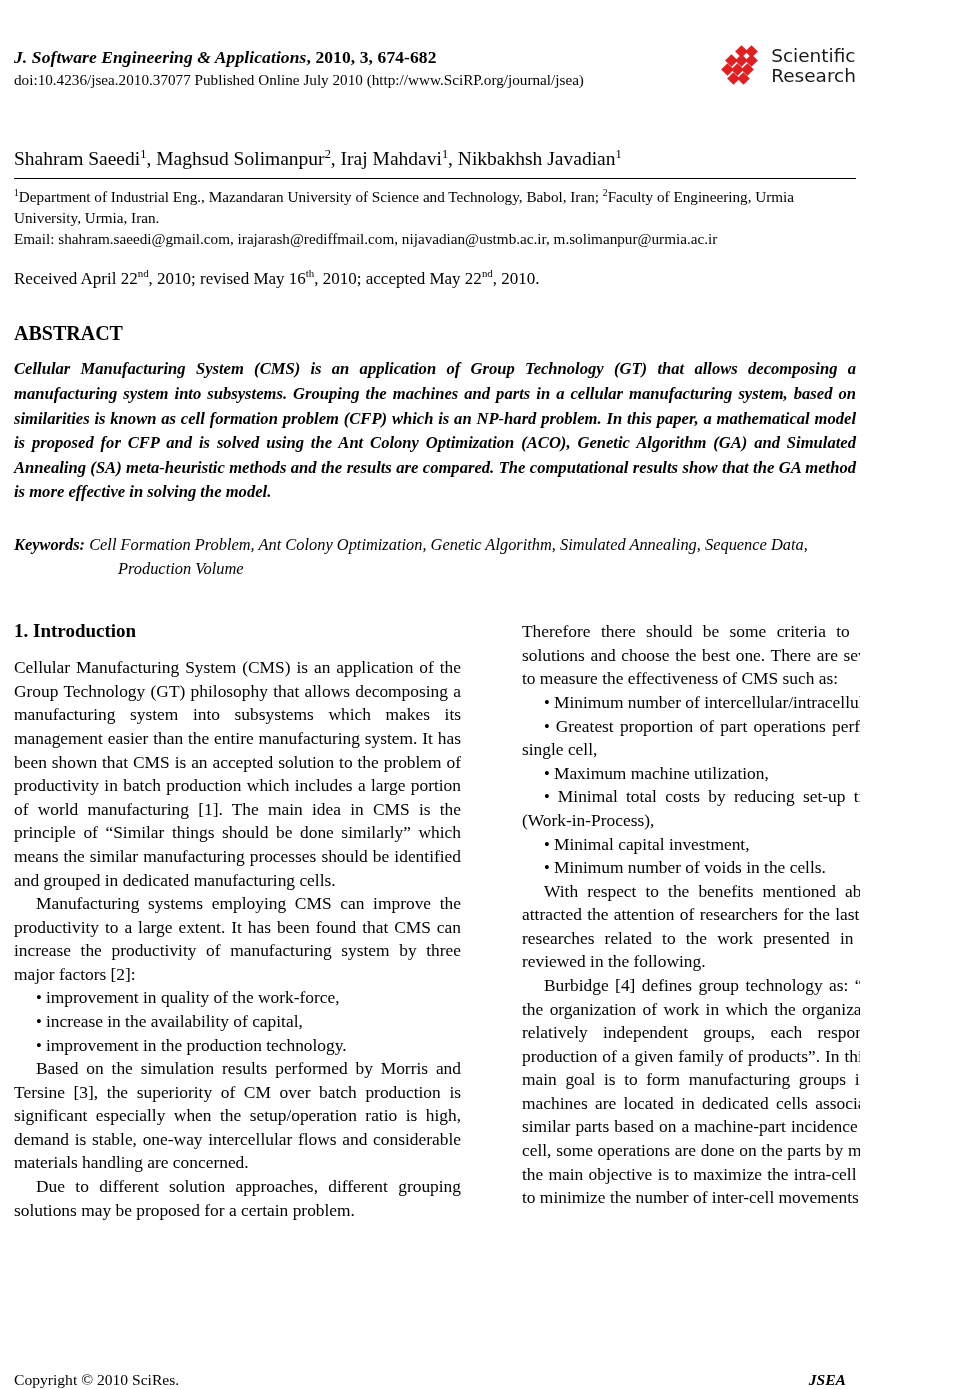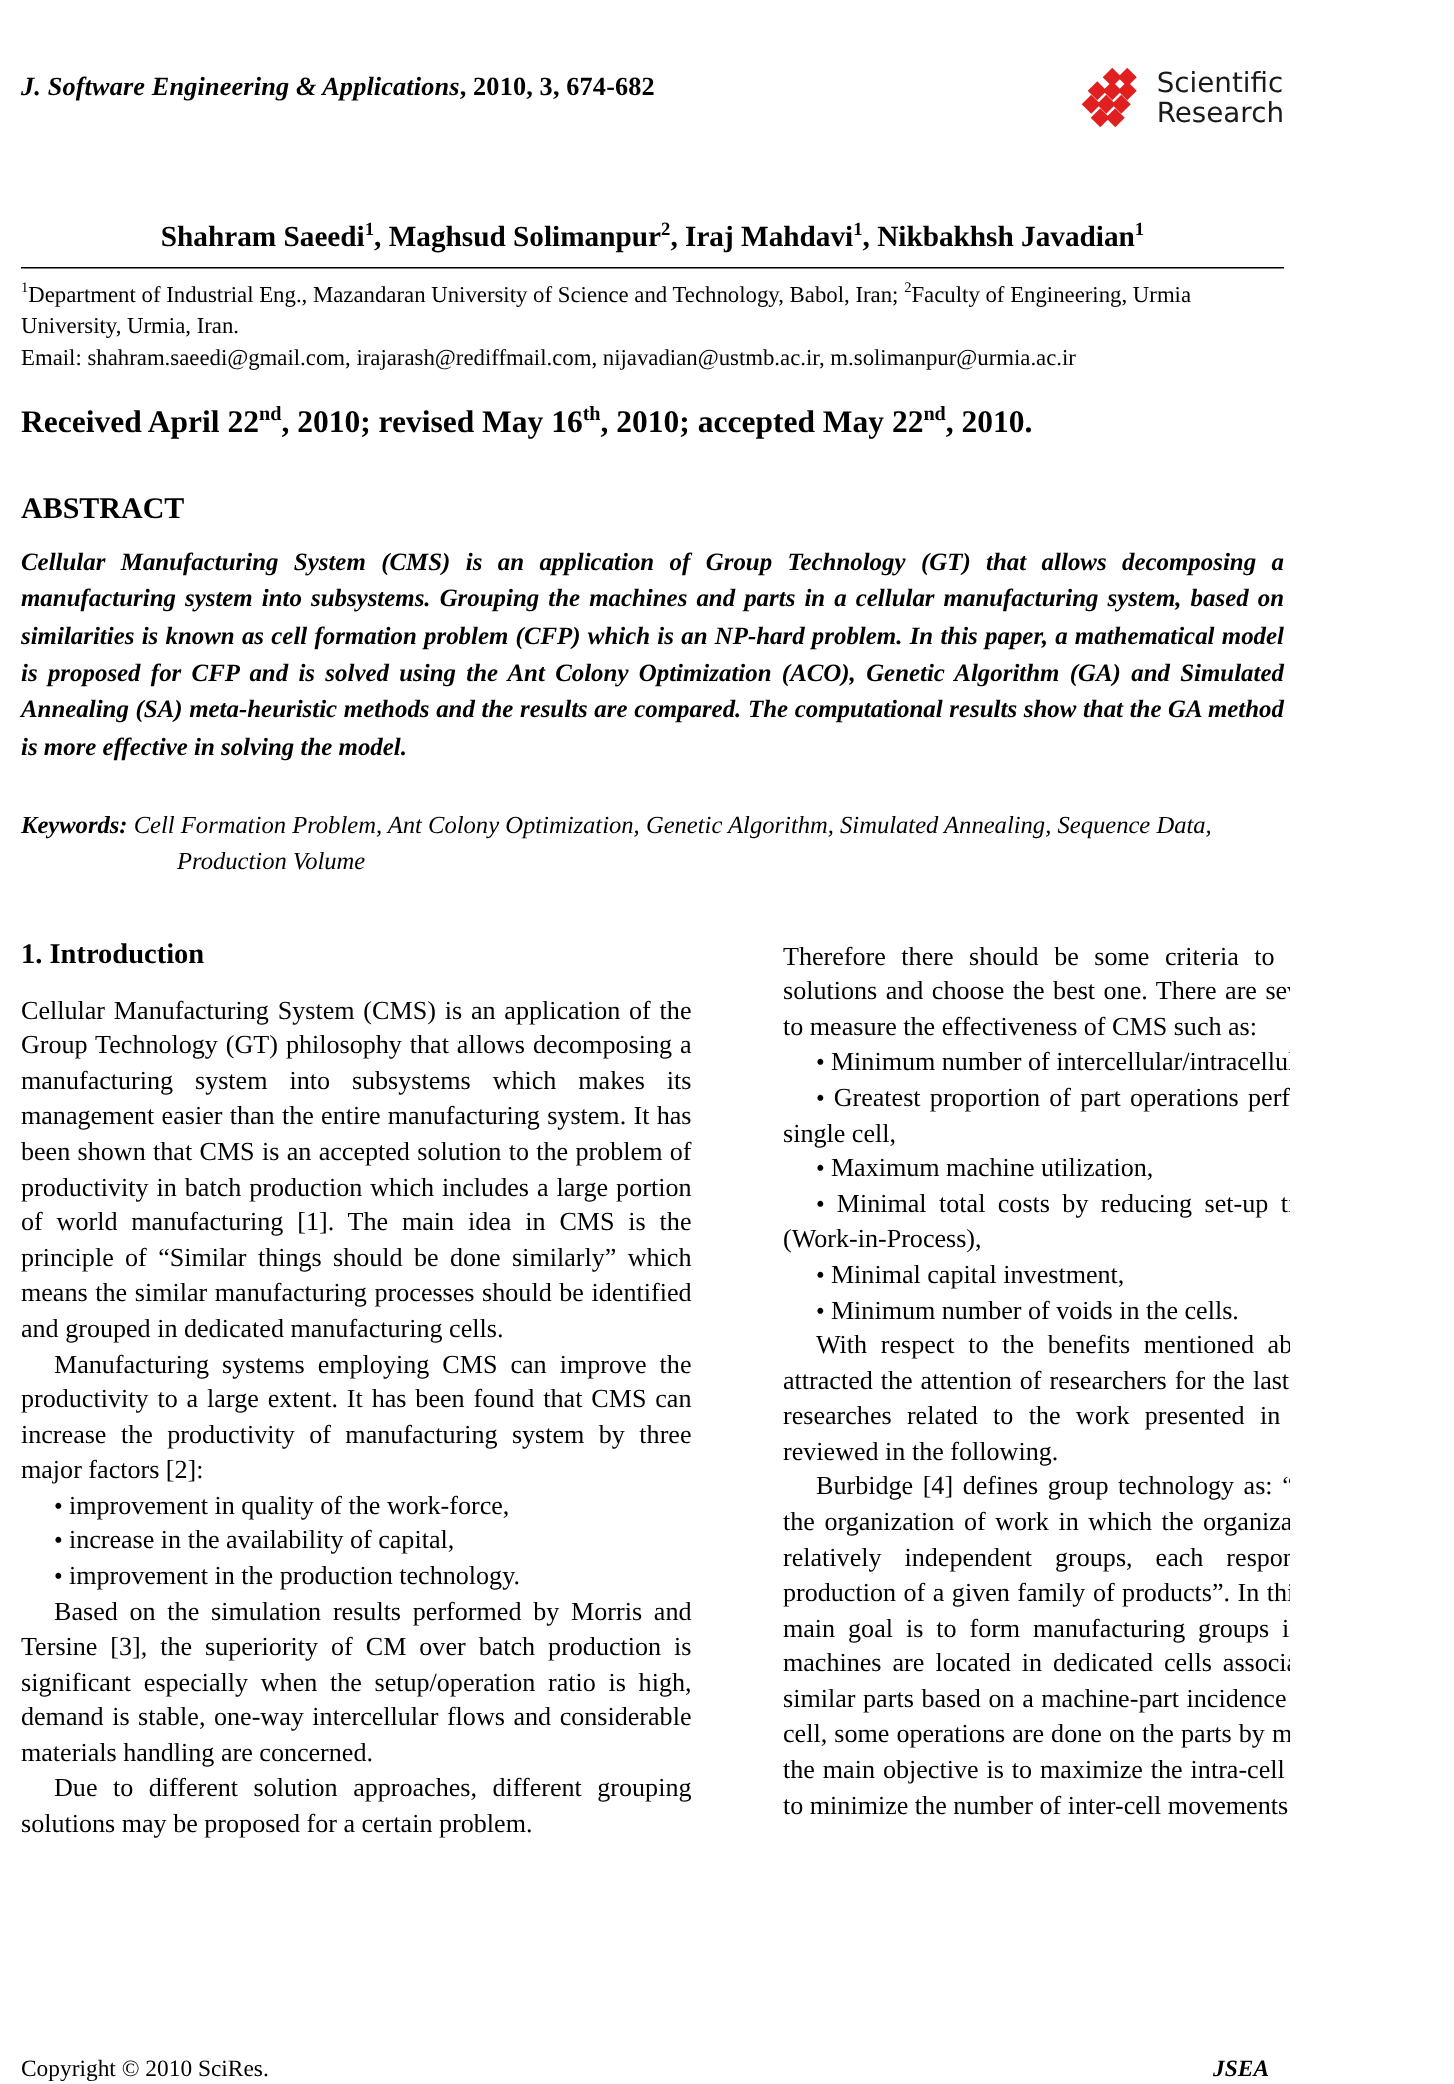--- a/index.html
+++ b/index.html
@@ -80,48 +80,46 @@
     font-weight: bold;
     line-height: 1.16;
     margin: 44px 0 0 0;
     letter-spacing: -0.2px;
     max-width: 760px;
   }
 
   
   .authors {
     font-size: 19.5px;
-    font-weight: bold;
+    font-weight: normal;
     margin-top: 38px;
     line-height: 1.3;
-    text-align: center;
   }
   sup {
     font-size: 0.64em;
     vertical-align: super;
     line-height: 0;
   }
   .rule {
     border: 0;
     border-top: 1.3px solid #000;
     margin: 7px 0 8px 0;
     width: 100%;
   }
 
   
   .affil {
     font-size: 15.2px;
     line-height: 1.36;
   }
   .affil p { margin: 0; }
   .received {
-    font-size: 21px;
+    font-size: 17px;
     margin-top: 18px;
     line-height: 1.36;
-    font-weight: bold;
   }
 
   
   .abstract-head {
     font-size: 20px;
     font-weight: bold;
     margin-top: 32px;
     margin-bottom: 12px;
   }
   .abstract-body {
@@ -204,20 +202,21 @@
 </style>
 </head>
 <body>
 
 <div class="page">
 
   <div class="masthead">
     <div class="journal-line">
       <span>J. Software Engineering &amp; Applications</span><span class="plain">, 2010, 3, 674-682</span>
     </div>
+    <div class="doi-line">doi:10.4236/jsea.2010.37077 Published Online July 2010 (http://www.SciRP.org/journal/jsea)</div>
 
     <div class="logo">
       <span class="logo-mark">
         <i style="left:14px; top:1px;"></i>
         <i style="left:24px; top:1px;"></i>
         <i style="left:4px;  top:10px;"></i>
         <i style="left:14px; top:10px;"></i>
         <i style="left:24px; top:10px;"></i>
         <i style="left:0px;  top:19px;"></i>
         <i style="left:10px; top:19px;"></i>

